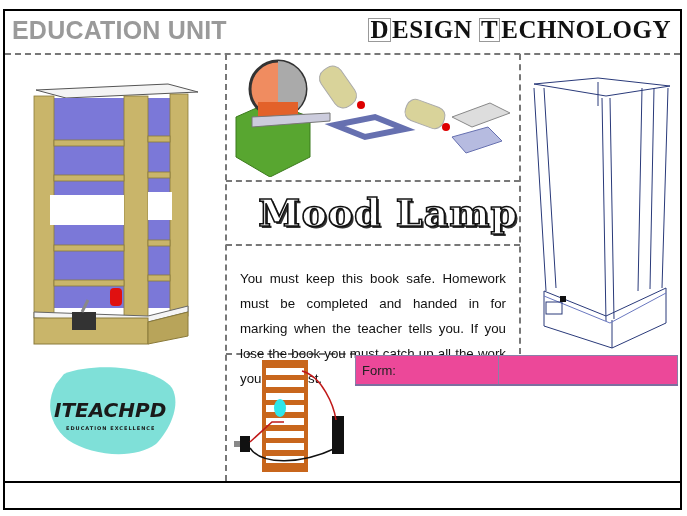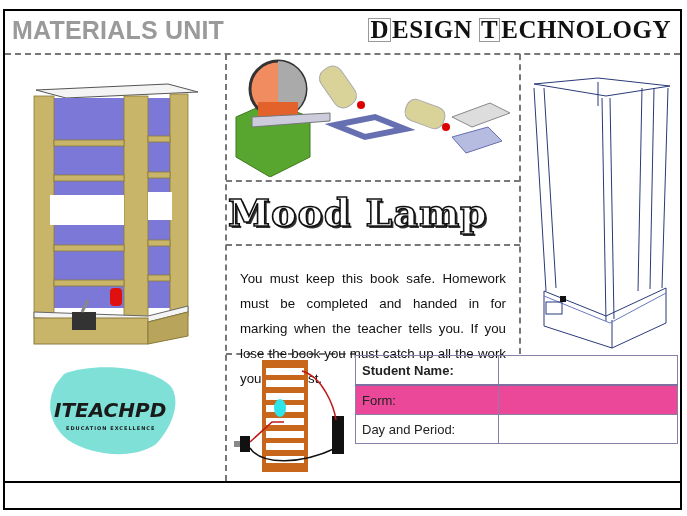--- a/index.html
+++ b/index.html
@@ -5,37 +5,37 @@
   html,body{margin:0;padding:0;background:#fff;}
   body{width:687px;height:516px;position:relative;overflow:hidden;font-family:"Liberation Sans",sans-serif;}
   .frame{position:absolute;left:3px;top:9px;width:679px;height:501px;border:2px solid #000;box-sizing:border-box;}
   .title-left{position:absolute;left:12px;top:16px;font-size:25px;font-weight:bold;color:#9a9a9a;letter-spacing:0.2px;}
   .title-right{position:absolute;right:16px;top:16px;font-family:"Liberation Serif",serif;font-size:25px;color:#111;letter-spacing:0.5px;font-weight:bold;}
   .boxed{display:inline-block;border:1px solid #999;line-height:22px;padding:0 1px;margin-right:1px;font-size:25px;}
   .dash{position:absolute;border-color:#777;border-style:dashed;border-width:0;}
   .h{border-top-width:2px;height:0;}
   .v{border-left-width:2px;width:0;}
   .panel{position:absolute;}
-  .mood{position:absolute;left:228px;top:190px;width:290px;text-align:left;font-family:"DejaVu Serif",serif;font-size:38px;font-weight:bold;color:#fff;
+  .mood{position:absolute;left:228px;top:190px;width:290px;text-align:right;font-family:"DejaVu Serif",serif;font-size:38px;font-weight:bold;color:#fff;
         -webkit-text-stroke:1.6px #111;text-shadow:2px 2px 0 #333;letter-spacing:1px;}
   .notice{position:absolute;left:240px;top:266px;width:266px;font-size:13.3px;line-height:25px;text-align:justify;color:#111;}
   table.info{position:absolute;left:355px;top:355px;width:323px;border-collapse:collapse;font-size:13px;}
   table.info td{border:1px solid #8a7fa8;height:28px;padding:0 6px;color:#222;}
   table.info tr:nth-child(1) td{border-bottom:2px solid #7d6fa0;}
   table.info tr.shade td{background:#ec4899;}
   table.info td.lbl{width:130px;}
   .bottom-bar{position:absolute;left:3px;top:481px;width:679px;height:2px;background:#000;}
   .logo-text{font-family:"DejaVu Sans",sans-serif;font-weight:bold;font-style:italic;font-size:20px;fill:#1a1a1a;}
 </style>
 </head>
 <body>
 
 <div class="frame"></div>
 
-<div class="title-left">MATERIALS UNIT</div>
+<div class="title-left">EDUCATION UNIT</div>
 <div class="title-right">
   <span class="boxed">D</span><span>ESIGN</span>
   <span class="boxed">T</span><span>ECHNOLOGY</span>
 </div>
 
 <div class="dash h" style="left:5px;top:53px;width:675px;"></div>
 <div class="dash v" style="left:225px;top:54px;height:427px;"></div>
 <div class="dash v" style="left:519px;top:54px;height:300px;"></div>
 <div class="dash h" style="left:226px;top:180px;width:294px;"></div>
 <div class="dash h" style="left:226px;top:244px;width:294px;"></div>
@@ -128,28 +128,20 @@
   <rect x="100" y="60" width="12" height="38" fill="#111"></rect>
   <rect x="8" y="80" width="10" height="16" fill="#111"></rect>
   <rect x="2" y="85" width="6" height="6" fill="#888"></rect>
   <path d="M70,15 C90,20 102,50 104,64" stroke="#c01818" fill="none" stroke-width="1.5"></path>
   <path d="M18,86 L40,66 L52,66" stroke="#c01818" fill="none" stroke-width="1.5"></path>
   <path d="M18,92 C30,110 70,108 104,92" stroke="#111" fill="none" stroke-width="1.5"></path>
 </svg>
 
 <table class="info">
   <tbody>
-      <tr>
-    <td class="lbl" style="font-weight:bold;">Student Name:</td>
-    <td></td>
-  </tr>
   <tr class="shade">
     <td class="lbl">Form:</td>
-    <td></td>
-  </tr>
-  <tr>
-    <td class="lbl">Day and Period:</td>
     <td></td>
   </tr>
 </tbody>
   </table>
 
 <div class="bottom-bar"></div>
 
 </body></html>

